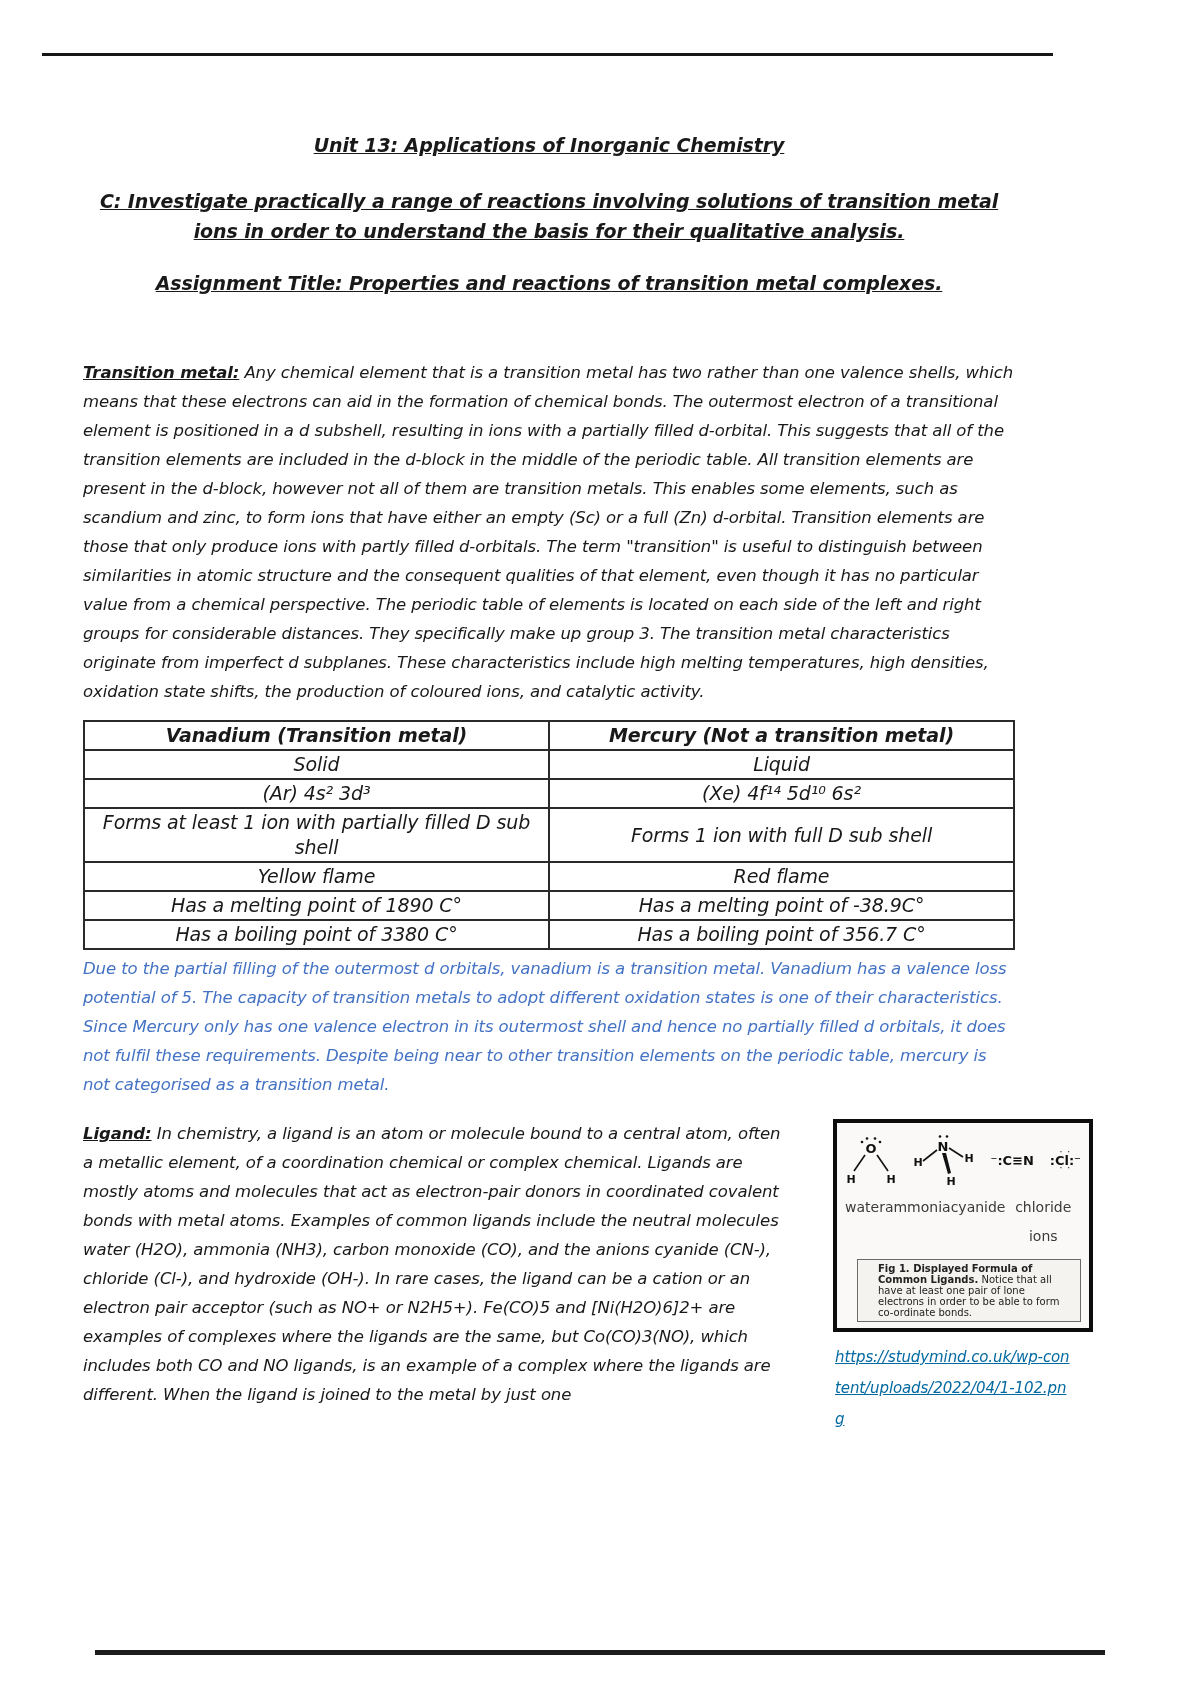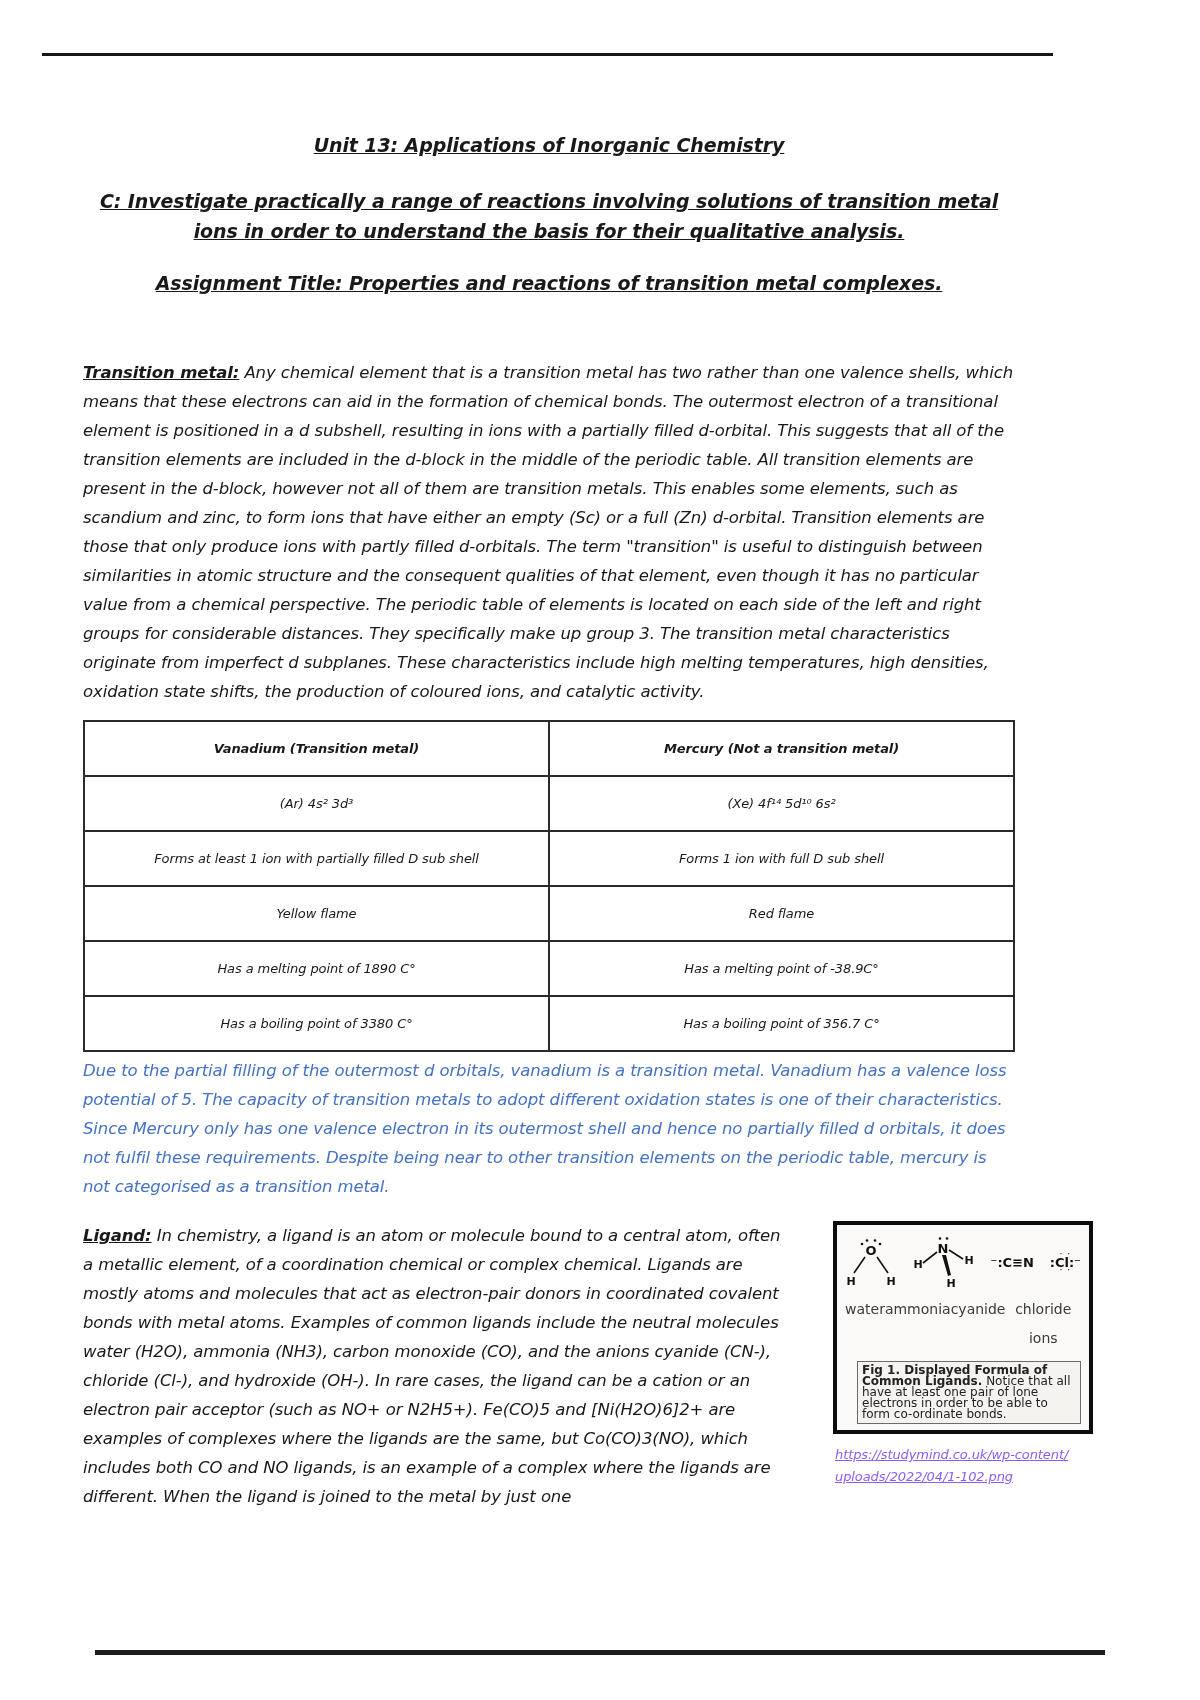--- a/index.html
+++ b/index.html
@@ -33,21 +33,21 @@
   .h2 { margin: 0 0 22px 0; }
   .h3 { margin: 0 0 60px 0; }
   .para { margin: 0 0 14px 0; text-align: left; }
   .lead { font-weight: bold; text-decoration: underline; }
   table.cmp {
     width: 100%; border-collapse: collapse; margin: 6px 0 2px 0;
     table-layout: fixed;
   }
   table.cmp th, table.cmp td {
     border: 2px solid #2a2a2a; text-align: center;
-    font-size: 13px; line-height: 25px; padding: 14px 2px;
+    font-size: 19px; line-height: 25px; padding: 1px 2px;
     font-style: italic; font-weight: normal;
   }
   table.cmp th { font-weight: bold; }
   .blue-para { margin: 4px 0 20px 0; color: #4472c4; }
   .ligand-para { margin: 0; }
   .fig-float {
     float: right; width: 215px; min-height: 265px;
     margin-left: 10px; overflow: visible;
   }
   .figure-box {
@@ -64,29 +64,29 @@
   .mol-formula { font-size: 13px; font-weight: bold; color: #111; line-height: 11px; letter-spacing: 0; }
   .dots { font-size: 9px; line-height: 5px; color: #111; letter-spacing: 1px; text-align: center; }
   .label-row {
     display: flex; justify-content: space-between;
     font-size: 14px; color: #3a3a3a; padding: 4px 2px 8px 2px;
     font-style: normal; letter-spacing: 0;
   }
   .label-row span { text-align: center; }
   .fig-caption {
     border: 1px solid #6b6b6b; background: #f5f3ef;
-    font-size: 12px; line-height: 11px; color: #222;
-    padding: 3px 4px; margin: 0 2px 0 14px;
+    font-size: 10px; line-height: 11px; color: #222;
+    padding: 3px 20px; margin: 0 2px 0 14px;
     letter-spacing: 0;
   }
   .fig-caption .cap-bold { font-weight: bold; }
   .figure-link {
     display: block; width: 235px; margin: 10px 0 0 35px;
-    font-size: 13px; line-height: 22px;
-    color: #8b5cf6; text-decoration: underline;
+    font-size: 15px; line-height: 31px;
+    color: #0369a1; text-decoration: underline;
     word-break: break-all; font-style: italic;
     cursor: pointer;
   }
   svg text { font-family: "DejaVu Sans", sans-serif; }
 </style>
 </head>
 <body>
 
 <div class="page">
 
@@ -100,20 +100,24 @@
 
     <div class="h3">Assignment Title: Properties and reactions of transition metal complexes.</div>
 
     <p class="para"><span class="lead">Transition metal:</span> <span>Any chemical element that is a transition metal has two rather than one valence shells, which means that these electrons can aid in the formation of chemical bonds. The outermost electron of a transitional element is positioned in a d subshell, resulting in ions with a partially filled d-orbital. This suggests that all of the transition elements are included in the d-block in the middle of the periodic table. All transition elements are present in the d-block, however not all of them are transition metals. This enables some elements, such as scandium and zinc, to form ions that have either an empty (Sc) or a full (Zn) d-orbital. Transition elements are those that only produce ions with partly filled d-orbitals. The term "transition" is useful to distinguish between similarities in atomic structure and the consequent qualities of that element, even though it has no particular value from a chemical perspective. The periodic table of elements is located on each side of the left and right groups for considerable distances. They specifically make up group 3. The transition metal characteristics originate from imperfect d subplanes. These characteristics include high melting temperatures, high densities, oxidation state shifts, the production of coloured ions, and catalytic activity.</span></p>
 
     <table class="cmp">
       <tbody>
           <tr>
         <th>Vanadium (Transition metal)</th>
         <th>Mercury (Not a transition metal)</th>
+      </tr>
+      <tr>
+        <td>Solid</td>
+        <td>Liquid</td>
       </tr>
       <tr>
         <td>(Ar) 4s² 3d³</td>
         <td>(Xe) 4f¹⁴ 5d¹⁰ 6s²</td>
       </tr>
       <tr>
         <td>Forms at least 1 ion with partially filled D sub shell</td>
         <td>Forms 1 ion with full D sub shell</td>
       </tr>
       <tr>

